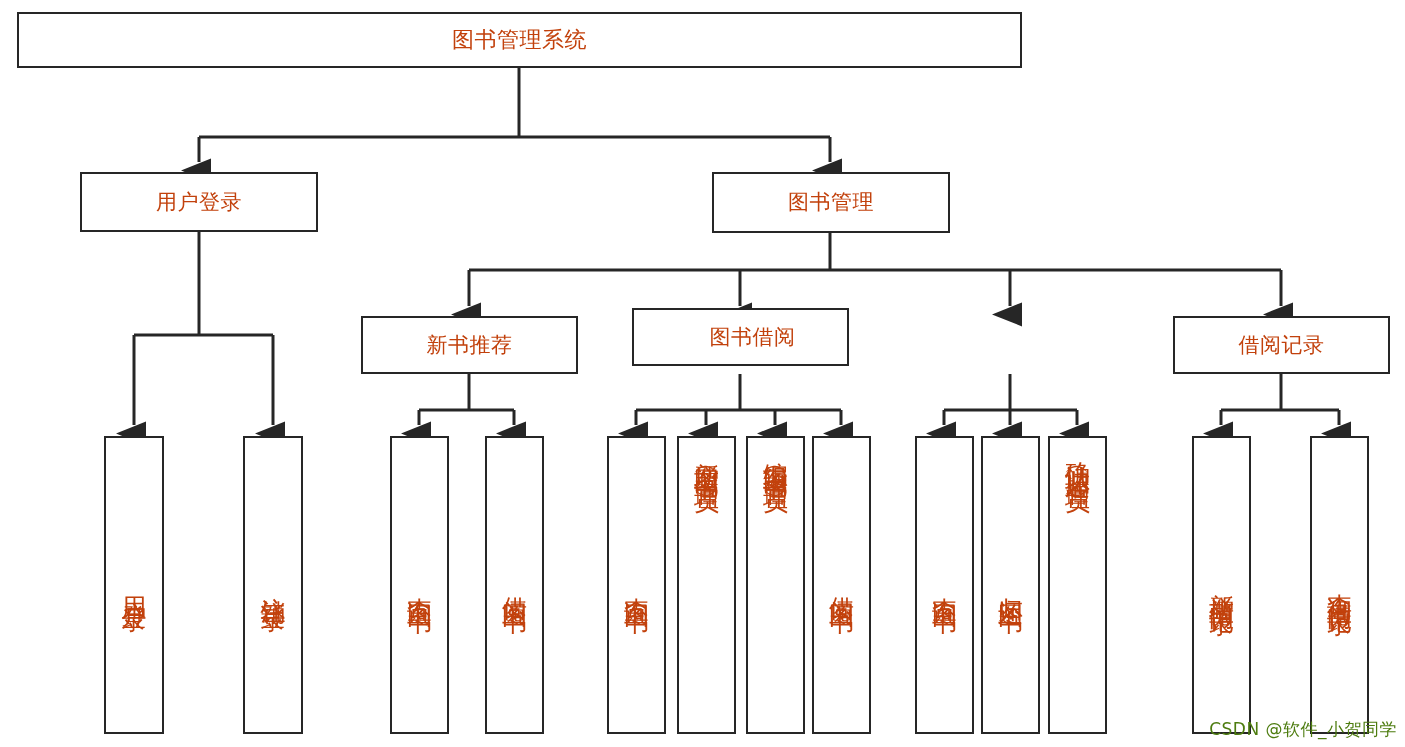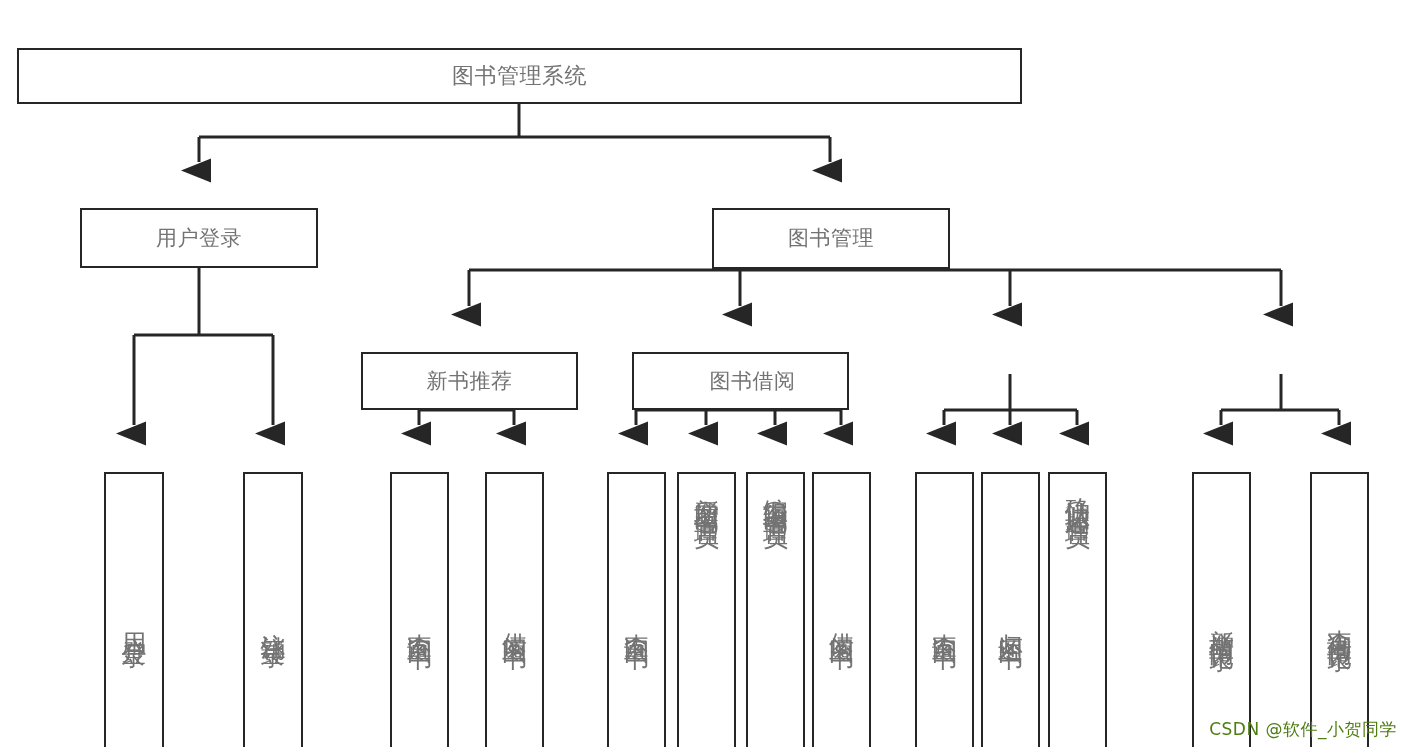--- a/index.html
+++ b/index.html
@@ -27,22 +27,21 @@
     pointer-events: none;
   }
   .node {
     position: absolute;
     box-sizing: border-box;
     border: 2.5px solid #262626;
     background: #ffffff;
     display: flex;
     align-items: center;
     justify-content: center;
-    color: #737373;
-    margin-top: 36px;
+    color: #c2410c;
   }
   .node .label {
     display: block;
     text-align: center;
     line-height: 1.0;
     white-space: nowrap;
   }
   
   .node.horiz .label {
     font-size: 21px;
@@ -153,25 +152,28 @@
   </div>
 
   <div class="node horiz" style="left:361px; top:316px; width:217px; height:58px;">
     <span class="label">新书推荐</span>
   </div>
 
   <div class="node horiz" style="left:712px; top:172px; width:238px; height:61px;">
     <span class="label">图书管理</span>
   </div>
 
-  <div class="node horiz" style="left:632px; top:316px; width:217px; height:58px;padding-left:24px;">
+  <div class="node horiz" style="left:632px; top:308px; width:217px; height:58px;padding-left:24px;">
     <span class="label">图书借阅</span>
   </div>
 
 
+  <div class="node horiz" style="left:1173px; top:316px; width:217px; height:58px;">
+    <span class="label">借阅记录</span>
+  </div>
 
   <div class="node vert center" style="left:104px; top:436px; width:60px; height:298px;">
     <span class="label">用户登录</span>
   </div>
 
   <div class="node vert center" style="left:243px; top:436px; width:60px; height:298px;">
     <span class="label">注销登录</span>
   </div>
 
   <div class="node vert center" style="left:390px; top:436px; width:59px; height:298px;">

